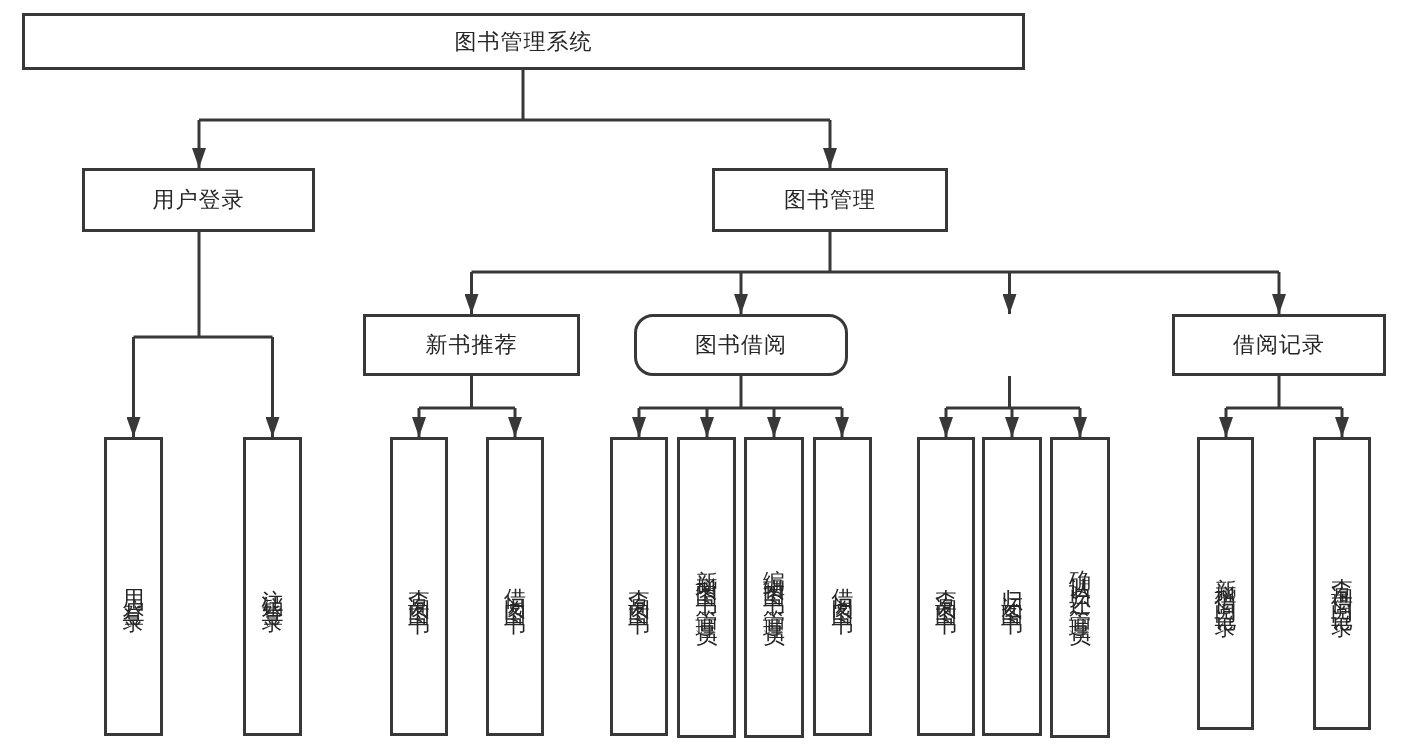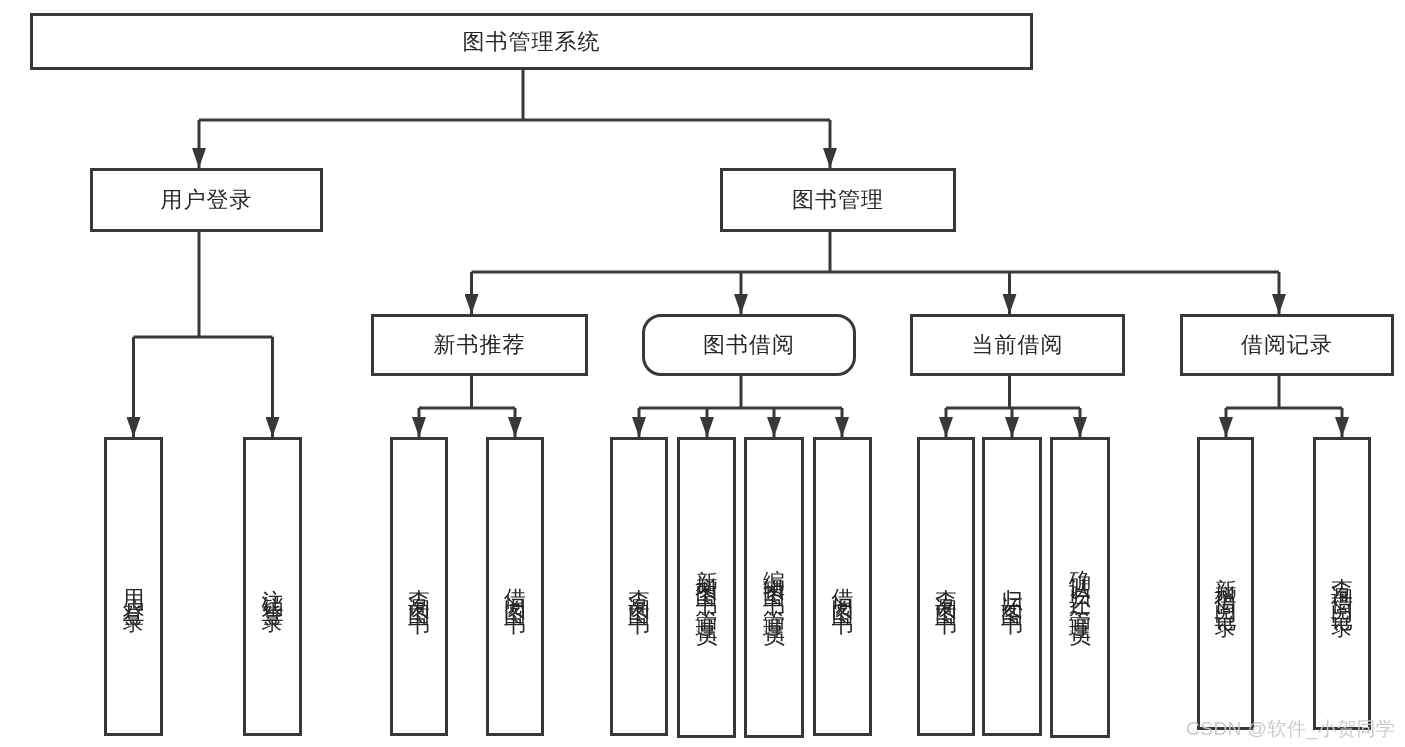--- a/index.html
+++ b/index.html
@@ -25,21 +25,20 @@
     color: #262626;
     display: flex;
     align-items: center;
     justify-content: center;
     z-index: 2;
   }
   .hbox {
     font-size: 22px;
     letter-spacing: 1px;
     white-space: nowrap;
-    margin-left: 8px;
   }
   .vbox .vtext {
     writing-mode: vertical-rl;
     text-orientation: mixed;
     font-size: 22px;
     letter-spacing: 8px;
     line-height: 1;
     white-space: nowrap;
   }
   #watermark {
@@ -110,23 +109,20 @@
   <div class="node hbox" style="left:712px; top:168px; width:236px; height:64px;">
     <span>图书管理</span>
   </div>
 
   <div class="node hbox" style="left:363px; top:314px; width:217px; height:62px;">
     <span>新书推荐</span>
   </div>
   <div class="node hbox" style="left:634px; top:314px; width:214px; height:62px;border-radius:19px;">
     <span>图书借阅</span>
   </div>
-  <div class="node hbox" style="left:902px; top:314px; width:215px; height:62px;">
-    <span>当前借阅</span>
-  </div>
   <div class="node hbox" style="left:1172px; top:314px; width:214px; height:62px;">
     <span>借阅记录</span>
   </div>
 
   <div class="node vbox" style="left:104px; top:437px; width:59px; height:299px;">
     <span class="vtext">用户登录</span>
   </div>
   <div class="node vbox" style="left:243px; top:437px; width:59px; height:299px;">
     <span class="vtext">注销登录</span>
   </div>
@@ -161,14 +157,13 @@
     <span class="vtext">确认归还（管理员）</span>
   </div>
 
   <div class="node vbox" style="left:1197px; top:437px; width:57px; height:293px;">
     <span class="vtext">新增借阅记录</span>
   </div>
   <div class="node vbox" style="left:1313px; top:437px; width:58px; height:293px;">
     <span class="vtext">查询借阅记录</span>
   </div>
 
-  <div id="watermark">CSDN @软件_小贺同学</div>
 </div>
 
 </body></html>

